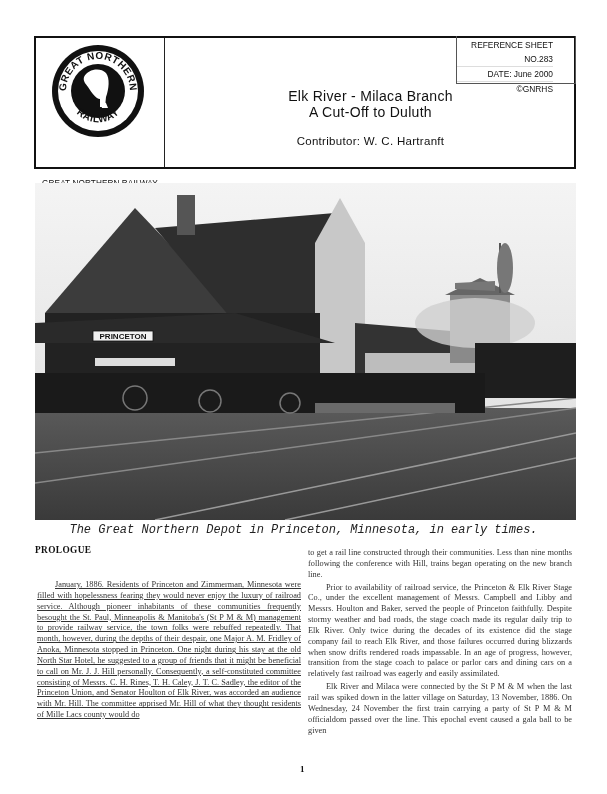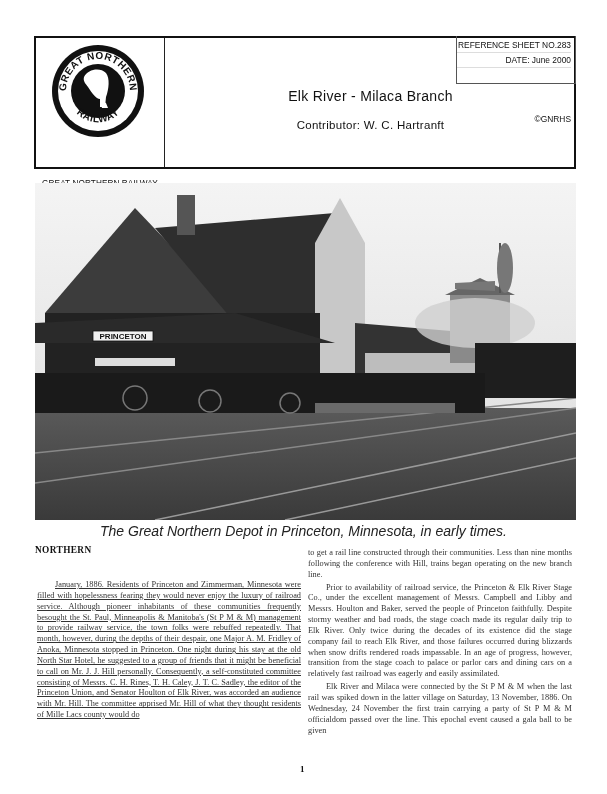--- a/index.html
+++ b/index.html
@@ -1,29 +1,29 @@
 <!DOCTYPE html>
 <html><head>
 <meta charset="utf-8">
 <style>
   html, body { margin:0; padding:0; background:#ffffff; }
   body { width:607px; height:794px; position:relative; overflow:hidden; font-family:"Liberation Sans", sans-serif; color:#111; }
   .header-box { position:absolute; left:34px; top:36px; width:542px; height:133px; border:2px solid #111; box-sizing:border-box; }
   .logo-cell { position:absolute; left:0; top:0; width:129px; height:100%; border-right:1.5px solid #222; box-sizing:border-box; }
   .logo-svg { position:absolute; left:12px; top:3px; width:100px; height:100px; }
   .society { position:absolute; left:0; top:103px; width:100%; text-align:center; font-size:8.2px; line-height:10.3px; letter-spacing:0.1px;margin-top:38px; }
-  .ref-box { position:absolute; right:-2px; top:-2px; width:120px; height:48px; border:1px solid #555; border-top:none; box-sizing:border-box; text-align:right; padding:2px 4px 0 0; font-size:8.4px; line-height:14px; }
+  .ref-box { position:absolute; right:-2px; top:-2px; width:120px; height:48px; border:1px solid #555; border-top:none; box-sizing:border-box; text-align:right; padding:2px 22px 0 0; font-size:8.4px; line-height:14px; }
   .ref-box div { border-bottom:0.5px solid #ddd; }
-  .ref-box div:last-child { border-bottom:none;margin-top:44px; }
+  .ref-box div:last-child { border-bottom:none; }
   .title-block { position:absolute; left:129px; top:50px; width:411px; text-align:center; }
   .title { font-size:14px; line-height:16px; letter-spacing:0.3px; }
   .contributor { font-size:11.5px; margin-top:15px; letter-spacing:0.3px; }
   .photo { position:absolute; left:35px; top:183px; width:541px; height:337px; background:#e5e5e5; overflow:hidden; }
   .photo svg { width:100%; height:100%; display:block; }
-  .caption { position:absolute; left:0; width:607px; top:523px; text-align:center; font-family:Liberation Sans, sans-serif; font-style:italic; font-size:14px; color:#222; }
+  .caption { position:absolute; left:0; width:607px; top:523px; text-align:center; font-family:Liberation Mono, monospace; font-style:italic; font-size:12px; color:#222; }
   .col { position:absolute; width:268px; font-family:"Liberation Serif", serif; font-size:8.3px; line-height:10.85px; text-align:justify; color:#333; }
   .col p { margin:2px; text-indent:18px; }
   .col p.noindent { text-indent:0; }
   .col-left { left:35px; top:578px;text-decoration:underline; }
   .col-right { left:306px; top:546px; }
   .section-heading { position:absolute; left:35px; top:545px; font-family:"Liberation Serif", serif; font-weight:bold; font-size:9.3px; letter-spacing:0.4px; }
   .page-number { position:absolute; left:300px; top:764px; font-family:"Liberation Serif", serif; font-size:9px; font-weight:bold; }
 </style>
 </head>
 <body>
@@ -55,20 +55,21 @@
   </div>
 
   <div class="ref-box">
     <div>REFERENCE SHEET NO.283</div>
     <div>DATE: June 2000</div>
     <div>©GNRHS</div>
   </div>
 
   <div class="title-block">
     <div class="title">Elk River - Milaca Branch</div>
+    <div class="title">A Cut-Off to Duluth</div>
     <div class="contributor">Contributor: W. C. Hartranft</div>
   </div>
 </div>
 
 <div class="photo">
   <svg viewBox="0 0 541 337" preserveAspectRatio="none">
     <defs>
       <linearGradient id="sky" x1="0" y1="0" x2="0" y2="1">
         <stop offset="0" stop-color="#f4f4f4"></stop>
           <stop offset="1" stop-color="#dcdcdc"></stop>
@@ -120,21 +121,21 @@
     <circle cx="100" cy="215" r="12" fill="none" stroke="#777" stroke-width="1.5"></circle>
     <circle cx="175" cy="218" r="11" fill="none" stroke="#777" stroke-width="1.5"></circle>
     <circle cx="255" cy="220" r="10" fill="none" stroke="#777" stroke-width="1.5"></circle>
     <rect x="60" y="175" width="80" height="8" fill="#ddd"></rect>
     <rect x="280" y="220" width="140" height="10" fill="#6a6a6a"></rect>
   </svg>
 </div>
 
 <div class="caption">The Great Northern Depot in Princeton, Minnesota, in early times.</div>
 
-<div class="section-heading">NORTHERN</div>
+<div class="section-heading">PROLOGUE</div>
 
 <div class="col col-left">
   <p>January, 1886. Residents of Princeton and Zimmerman, Minnesota were filled with hopelessness fearing they would never enjoy the luxury of railroad service. Although pioneer inhabitants of these communities frequently besought the St. Paul, Minneapolis &amp; Manitoba's (St P M &amp; M) management to provide railway service, the town folks were rebuffed repeatedly. That month, however, during the depths of their despair, one Major A. M. Fridley of Anoka, Minnesota stopped in Princeton. One night during his stay at the old North Star Hotel, he suggested to a group of friends that it might be beneficial to call on Mr. J. J. Hill personally. Consequently, a self-constituted committee consisting of Messrs. C. H. Rines, T. H. Caley, J. T. C. Sadley, the editor of the Princeton Union, and Senator Houlton of Elk River, was accorded an audience with Mr. Hill. The committee apprised Mr. Hill of what they thought residents of Mille Lacs county would do</p>
 </div>
 
 <div class="col col-right">
   <p class="noindent">to get a rail line constructed through their communities. Less than nine months following the conference with Hill, trains began operating on the new branch line.</p>
   <p>Prior to availability of railroad service, the Princeton &amp; Elk River Stage Co., under the excellent management of Messrs. Campbell and Libby and Messrs. Houlton and Baker, served the people of Princeton faithfully. Despite stormy weather and bad roads, the stage coach made its regular daily trip to Elk River. Only twice during the decades of its existence did the stage company fail to reach Elk River, and those failures occurred during blizzards when snow drifts rendered roads impassable. In an age of progress, however, transition from the stage coach to palace or parlor cars and dining cars on a relatively fast railroad was eagerly and easily assimilated.</p>
   <p>Elk River and Milaca were connected by the St P M &amp; M when the last rail was spiked down in the latter village on Saturday, 13 November, 1886. On Wednesday, 24 November the first train carrying a party of St P M &amp; M officialdom passed over the line. This epochal event caused a gala ball to be given</p>
 </div>

